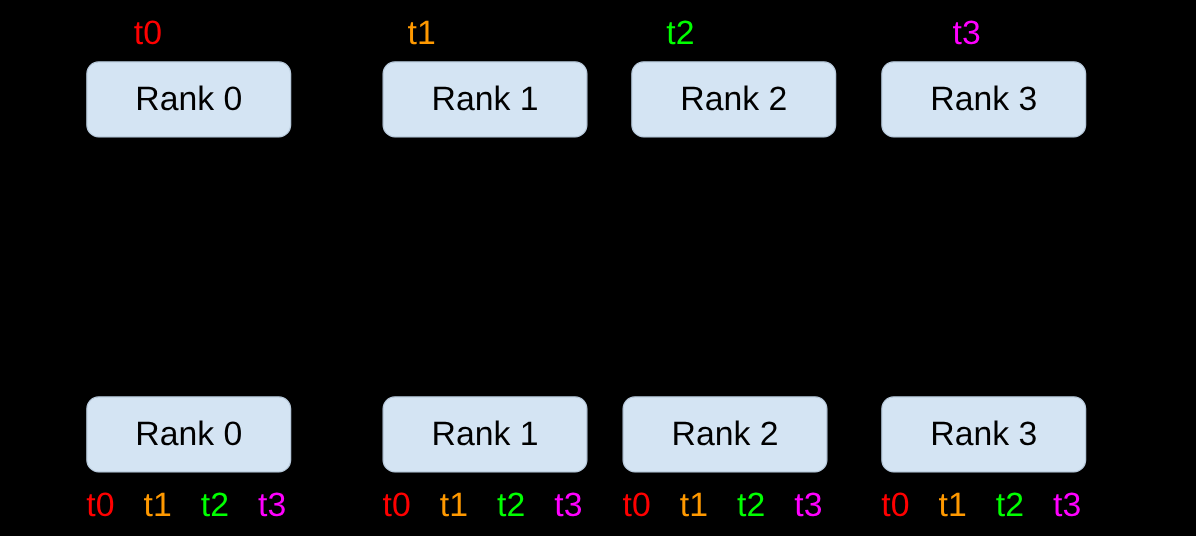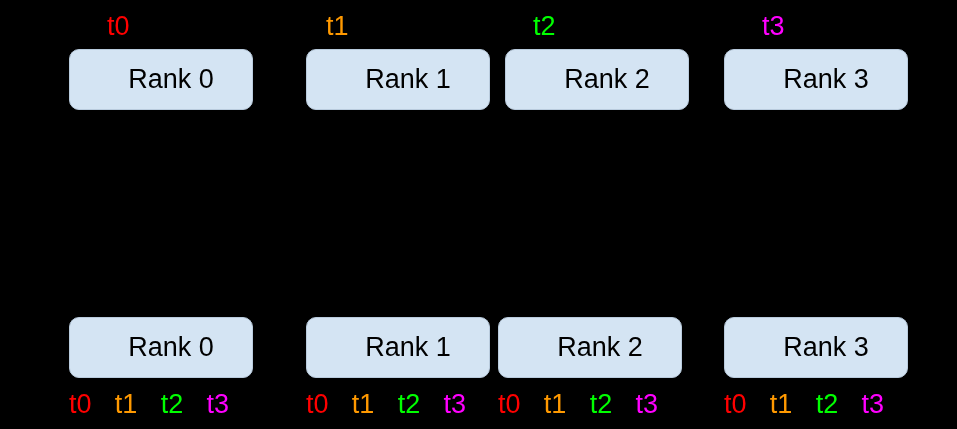--- a/index.html
+++ b/index.html
@@ -20,21 +20,20 @@
     width: 162px;
     height: 59px;
     background: var(--box-fill, #d4e4f3);
     border: 1.5px solid var(--box-border, #b9cbdd);
     border-radius: 10px;
     display: flex;
     align-items: center;
     justify-content: center;
     font-size: 27px;
     color: var(--box-text, #000);
-    padding-left: 20px;
   }
   .rank-box.top-row    { top: 49px; }
   .rank-box.bottom-row { top: 317px; }
 
   .thread-label {
     font-size: 27px;
     line-height: 27px;
     white-space: nowrap;
   }
   .thread-label.top-single {
@@ -46,21 +45,21 @@
     top: 391px;
     width: 160px;
     display: flex;
     justify-content: space-between;
   }
 
   
   .col0 { left: 69px; }
   .col1 { left: 306px; }
   .col2 { left: 505px; }
-  .col3 { left: 724px; }
+  .col3 { left: 705px; }
   .col2b { left: 498px; }
 
   .lbl0 { left: 107px; }
   .lbl1 { left: 326px; }
   .lbl2 { left: 533px; }
   .lbl3 { left: 762px; }
 </style>
 </head>
 <body>
 

